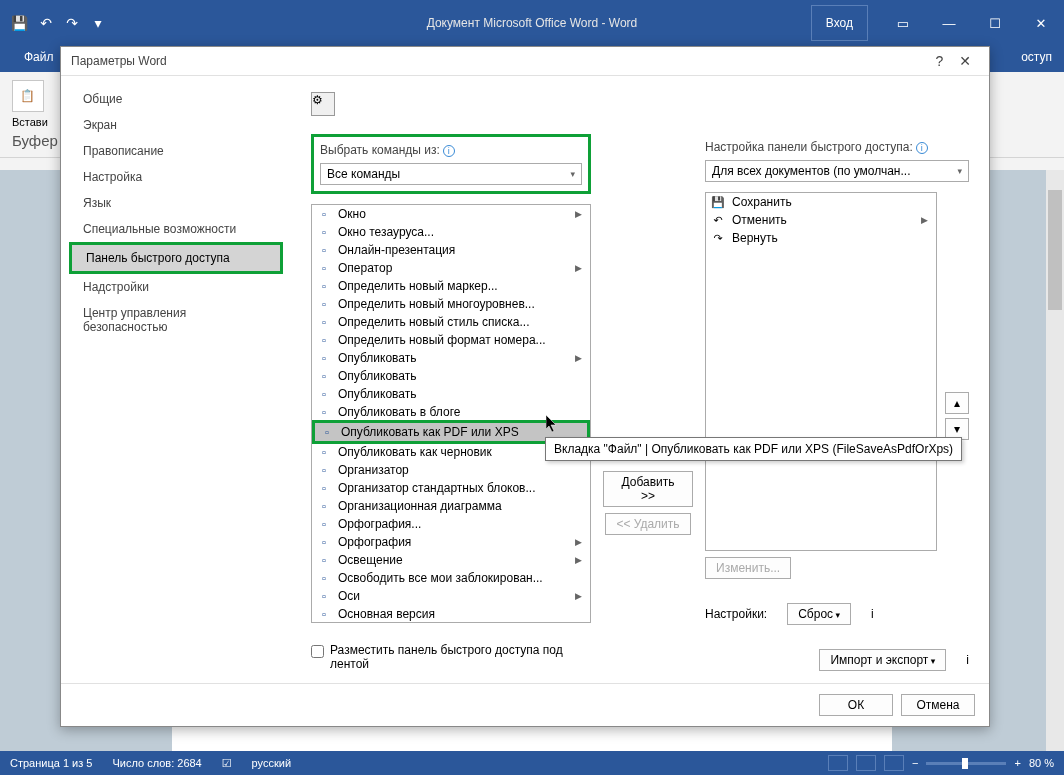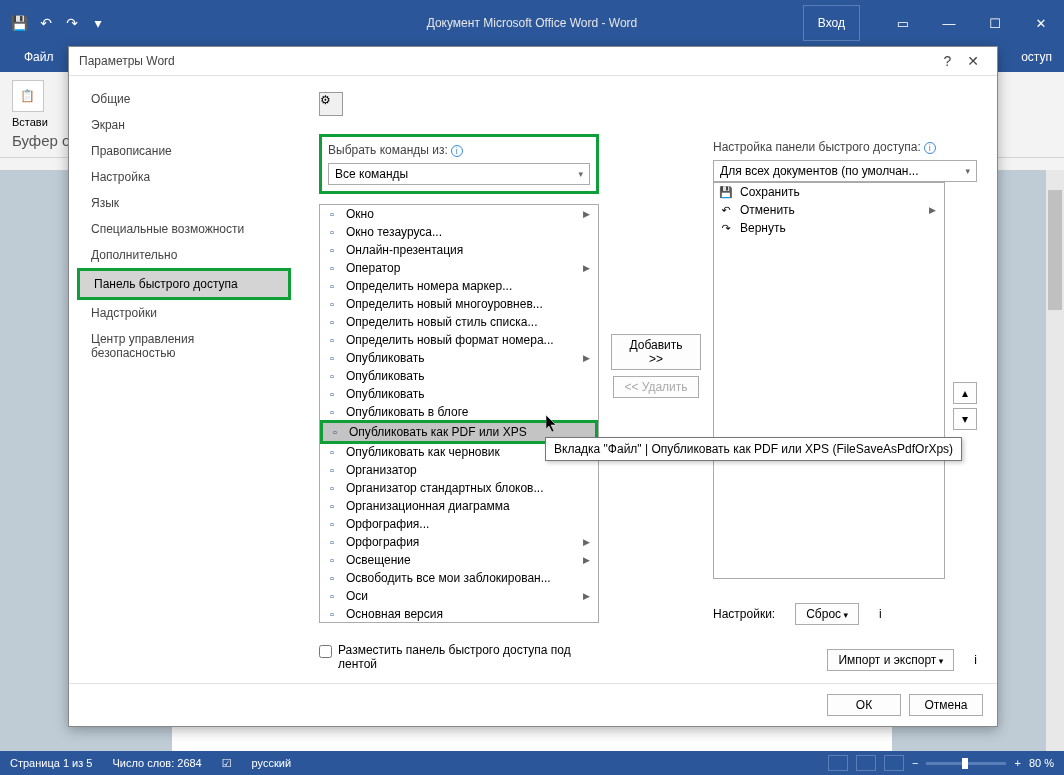--- a/index.html
+++ b/index.html
@@ -5,21 +5,21 @@
 * { box-sizing: border-box; margin: 0; padding: 0; }
 body { font-family: "Segoe UI", Tahoma, sans-serif; font-size: 12px; background: #e8e8e8; overflow: hidden; width: 1064px; height: 775px; position: relative; }
 
 
 .word-window { width: 1064px; height: 775px; background: #f3f3f3; position: relative; }
 .titlebar { height: 46px; background: #2b579a; color: #fff; display: flex; align-items: center; position: relative; }
 .titlebar .qat { display: flex; gap: 2px; margin-left: 8px; }
 .titlebar .qat-btn { width: 24px; height: 24px; display: flex; align-items: center; justify-content: center; color: #fff; font-size: 14px; }
 .titlebar .title { position: absolute; left: 0; right: 0; text-align: center; font-size: 12px; color: #e5e5e5; pointer-events: none; }
 .titlebar .right { margin-left: auto; display: flex; align-items: center; }
-.titlebar .signin { border: 1px solid #5a7fb8; padding: 10px 14px; font-size: 12px; margin-right: 20px; }
+.titlebar .signin { border: 1px solid #5a7fb8; padding: 10px 14px; font-size: 12px; margin-right: 12px; }
 .titlebar .winbtn { width: 46px; height: 30px; display: flex; align-items: center; justify-content: center; font-size: 13px; color: #fff; }
 
 .ribbon-tabs { height: 26px; background: #2b579a; display: flex; padding-left: 12px; }
 .ribbon-tab { color: #fff; padding: 4px 12px; font-size: 12px; }
 .ribbon-tabs .file { background: #2b579a; }
 .ribbon-right { margin-left: auto; color: #fff; padding: 4px 12px; }
 
 .clipboard-area { padding: 8px 12px; background: #f3f3f3; display: flex; flex-direction: column; align-items: flex-start; gap: 4px; }
 .clipboard-area .paste-btn { width: 32px; height: 32px; background: #fff; border: 1px solid #c7c7c7; display: flex; align-items: center; justify-content: center; }
 .clipboard-area .lbl { font-size: 11px; }
@@ -29,41 +29,41 @@
 
 .doc-area { position: absolute; top: 170px; left: 0; right: 0; bottom: 24px; background: #bfccd6; display: flex; justify-content: center; overflow: hidden; }
 .page { width: 720px; background: #fff; margin-top: 20px; padding: 40px; font-size: 12px; color: #333; line-height: 1.4; }
 
 .statusbar { position: absolute; bottom: 0; left: 0; right: 0; height: 24px; background: #2b579a; color: #fff; display: flex; align-items: center; padding: 0 10px; font-size: 11px; gap: 20px; }
 .statusbar .zoom { margin-left: auto; display: flex; align-items: center; gap: 8px; }
 .statusbar .slider { width: 80px; height: 3px; background: #5a7fb8; position: relative; }
 .statusbar .slider::after { content: ''; position: absolute; left: 36px; top: -4px; width: 6px; height: 11px; background: #fff; }
 
 
-.modal-overlay { position: absolute; top: 46px; left: 68px; width: 930px; height: 681px; background: #fff; border: 1px solid #888; box-shadow: 0 3px 12px rgba(0,0,0,0.3); z-index: 100; display: flex; flex-direction: column; }
+.modal-overlay { position: absolute; top: 46px; left: 60px; width: 930px; height: 681px; background: #fff; border: 1px solid #888; box-shadow: 0 3px 12px rgba(0,0,0,0.3); z-index: 100; display: flex; flex-direction: column; }
 .modal-header { height: 28px; display: flex; align-items: center; padding: 0 10px; }
 .modal-header .title { font-size: 12px; color: #444; }
 .modal-header .help { margin-left: auto; font-size: 14px; color: #444; padding: 0 8px; cursor: pointer; }
 .modal-header .close { font-size: 14px; color: #444; padding: 0 8px; cursor: pointer; }
 
 .modal-body { flex: 1; display: flex; border-top: 1px solid #e1e1e1; overflow: hidden; }
 .nav-sidebar { width: 230px; background: #fff; border-right: 0; padding: 10px 8px; }
 .nav-item { padding: 6px 14px; font-size: 12px; color: #444; cursor: pointer; }
 .nav-item.active { background: #d4d4d4; color: #000; }
 .nav-highlight { border: 3px solid #0ea037; }
 
 .content { flex: 1; padding: 16px 20px 12px 20px; background: #fff; display: flex; flex-direction: column; overflow: hidden; }
 .content-header { display: flex; align-items: center; gap: 10px; margin-bottom: 18px; }
 .content-header .hdr-icon { width: 24px; height: 24px; border: 1px solid #999; background: #f0f0f0; }
 .content-header h2 { font-size: 18px; font-weight: 400; color: #444; }
 
 .two-col { display: flex; gap: 12px; flex: 1; overflow: hidden; }
 .col { display: flex; flex-direction: column; }
 .col.left { width: 280px; }
-.col.mid { width: 90px; align-items: center; padding-top: 200px; }
+.col.mid { width: 90px; align-items: center; padding-top: 200px; justify-content: center; }
 .col.right { flex: 1; }
 
 .field-label { font-size: 12px; color: #444; margin-bottom: 6px; }
 .field-label .info { display: inline-block; width: 12px; height: 12px; border: 1px solid #3a8bd6; border-radius: 50%; font-size: 9px; color: #3a8bd6; text-align: center; line-height: 11px; margin-left: 3px; }
 .combo { border: 1px solid #ababab; background: #fff; height: 22px; display: flex; align-items: center; padding: 0 6px; font-size: 12px; position: relative; }
 .combo::after { content: '▾'; position: absolute; right: 6px; font-size: 9px; color: #666; }
 .green-box { border: 3px solid #0ea037; padding: 6px; margin-bottom: 10px; }
 
 .listbox { border: 1px solid #ababab; background: #fff; flex: 1; overflow-y: auto; font-size: 12px; position: relative; }
 .list-item { display: flex; align-items: center; padding: 1px 4px; gap: 6px; white-space: nowrap; }
@@ -169,21 +169,20 @@
       <span class="close">✕</span>
     </div>
     <div class="modal-body">
       <div class="nav-sidebar" id="nav-sidebar">
           <div class="nav-item">Общие</div>
           <div class="nav-item">Экран</div>
           <div class="nav-item">Правописание</div>
           <div class="nav-item">Настройка</div>
           <div class="nav-item">Язык</div>
           <div class="nav-item">Специальные возможности</div>
-          <div class="nav-item">Дополнительно</div>
           <div class="nav-highlight">
             <div class="nav-item active">Панель быстрого доступа</div>
           </div>
           <div class="nav-item">Надстройки</div>
           <div class="nav-item">Центр управления безопасностью</div>
         </div>
       <div class="content">
         <div class="content-header">
           <div class="hdr-icon">⚙</div>
         </div>
@@ -209,21 +208,21 @@
                   <span class="icon ic-blue">▫</span>
                   <span>Онлайн-презентация</span>
                 </div>
                 <div class="list-item">
                   <span class="icon ic-blue">▫</span>
                   <span>Оператор</span>
                   <span class="arrow">▶</span>
                 </div>
                 <div class="list-item">
                   <span class="icon ic-blue">▫</span>
-                  <span>Определить номера маркер...</span>
+                  <span>Определить новый маркер...</span>
                 </div>
                 <div class="list-item">
                   <span class="icon ic-blue">▫</span>
                   <span>Определить новый многоуровнев...</span>
                 </div>
                 <div class="list-item">
                   <span class="icon ic-blue">▫</span>
                   <span>Определить новый стиль списка...</span>
                 </div>
                 <div class="list-item">
@@ -306,21 +305,21 @@
               <label>Разместить панель быстрого доступа под лентой</label>
             </div>
           </div>
 
           <div class="col mid">
             <button class="btn">Добавить &gt;&gt;</button>
             <button class="btn" style="margin-top:6px" disabled="">&lt;&lt; Удалить</button>
           </div>
 
           <div class="col right" style="position:relative">
-            <div style="margin-bottom:0; padding:6px 0 0 0;">
+            <div style="margin-bottom:10px; padding:6px 0 0 0;">
               <div class="field-label"><span>Настройка панели быстрого доступа:</span><span class="info">i</span></div>
               <div class="combo">Для всех документов (по умолчан...</div>
             </div>
             <div style="display:flex; gap:8px; flex:1;">
               <div class="listbox" style="flex:1" id="qat-list">
                   <div class="list-item">
                     <span class="icon">💾</span>
                     <span>Сохранить</span>
                   </div>
                   <div class="list-item">
@@ -331,20 +330,21 @@
                   <div class="list-item">
                     <span class="icon">↷</span>
                     <span>Вернуть</span>
                   </div>
                 </div>
               <div class="reorder">
                 <button class="btn">▴</button>
                 <button class="btn">▾</button>
               </div>
             </div>
+            <div style="margin-top:6px"><button class="btn" disabled="">Изменить...</button></div>
             <div class="bottom-row">
               <span>Настройки:</span>
               <button class="btn dd">Сброс</button>
               <span class="info">i</span>
             </div>
             <div class="bottom-row">
               <span class="push-right"></span>
               <button class="btn dd">Импорт и экспорт</button>
               <span class="info">i</span>
             </div>

